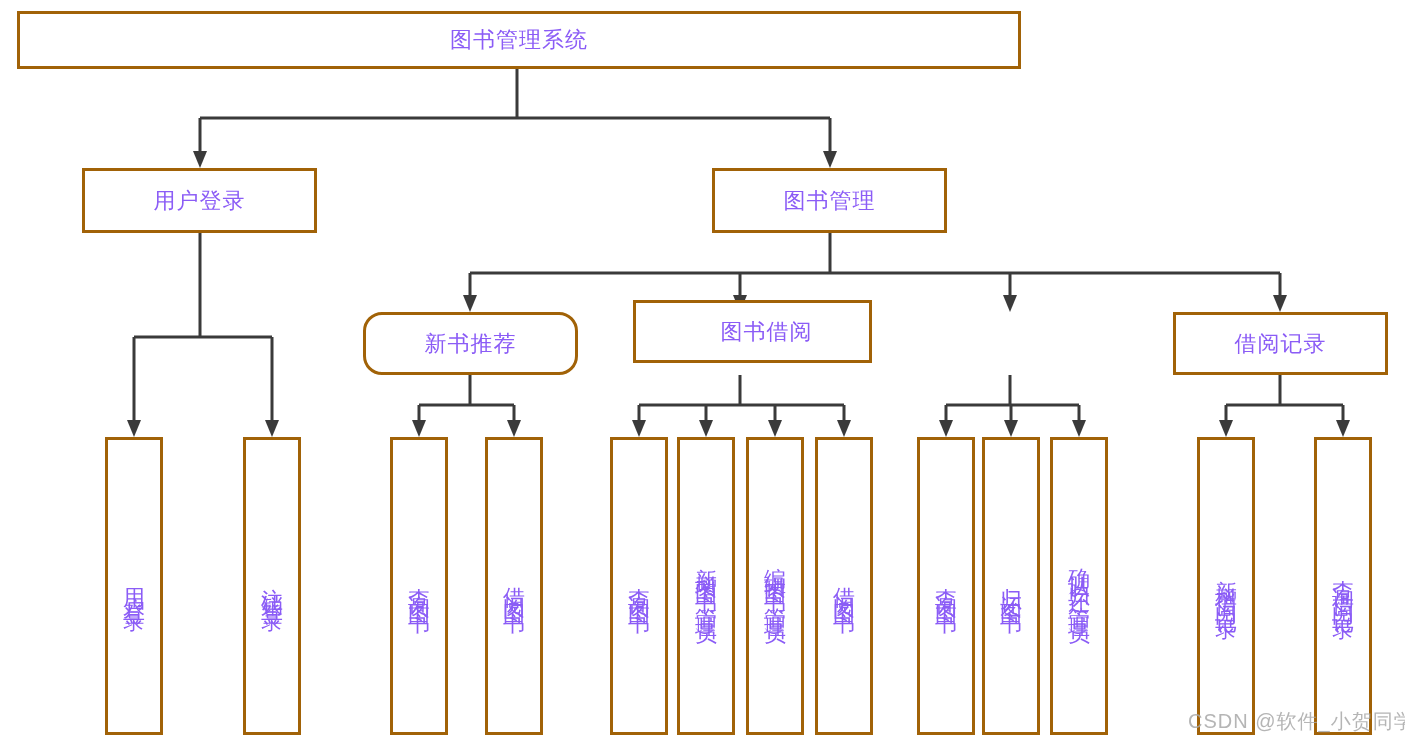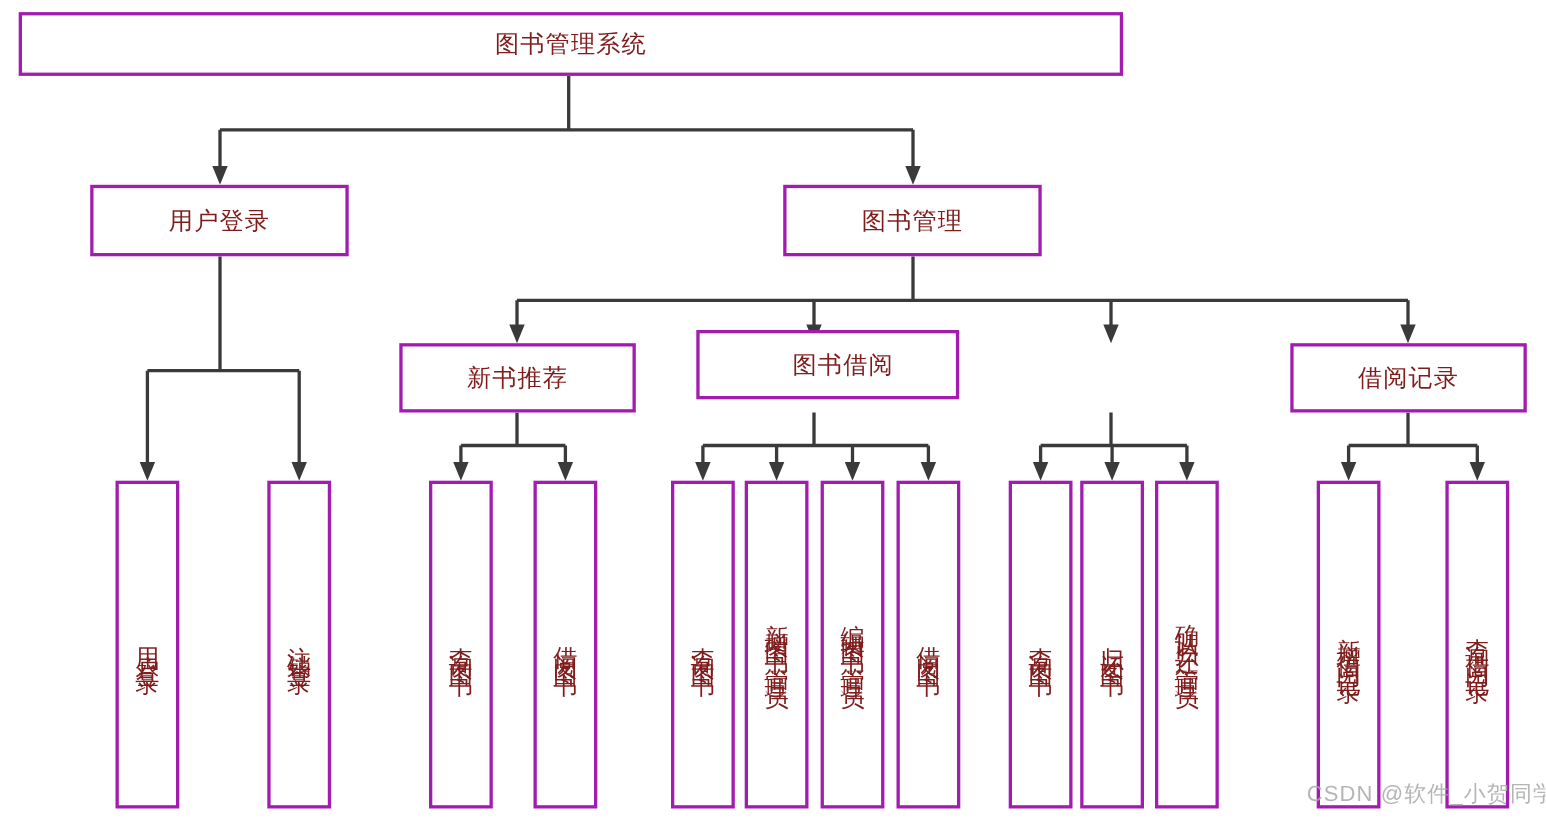--- a/index.html
+++ b/index.html
@@ -18,40 +18,40 @@
   .connectors {
     position: absolute;
     left: 0; top: 0;
     width: 1405px;
     height: 747px;
   }
   .node {
     position: absolute;
     box-sizing: border-box;
     background: #ffffff;
-    border: 3px solid #a21caf;
-    color: #7f1d1d;
+    border: 3px solid #a16207;
+    color: #8b5cf6;
     display: flex;
     align-items: center;
     justify-content: center;
     font-size: 22px;
     letter-spacing: 1px;
     white-space: nowrap;
   }
   .vnode {
     writing-mode: vertical-lr;
     text-orientation: mixed;
     letter-spacing: 8px;
     line-height: 52px;
   }
   
   .n-root   { left: 17px;   top: 11px;  width: 1004px; height: 58px; }
   .n-login  { left: 82px;   top: 168px; width: 235px;  height: 65px; }
   .n-mgmt   { left: 712px;  top: 168px; width: 235px;  height: 65px; }
-  .n-rec    { left: 363px;  top: 312px; width: 215px;  height: 63px; }
+  .n-rec    { left: 363px;  top: 312px; width: 215px;  height: 63px; border-radius: 19px; }
   .n-borrow { left: 633px;  top: 300px; width: 239px;  height: 63px; padding-left: 28px; }
   .n-cur    { left: 903px;  top: 312px; width: 215px;  height: 63px; }
   .n-recd   { left: 1173px; top: 312px; width: 215px;  height: 63px; }
   
   .leaf { top: 437px; width: 58px; height: 298px; }
   .n-login-user    { left: 105px; }
   .n-login-logout  { left: 243px; }
   .n-rec-query     { left: 390px; }
   .n-rec-borrow    { left: 485px; }
   .n-borrow-query  { left: 610px; }

